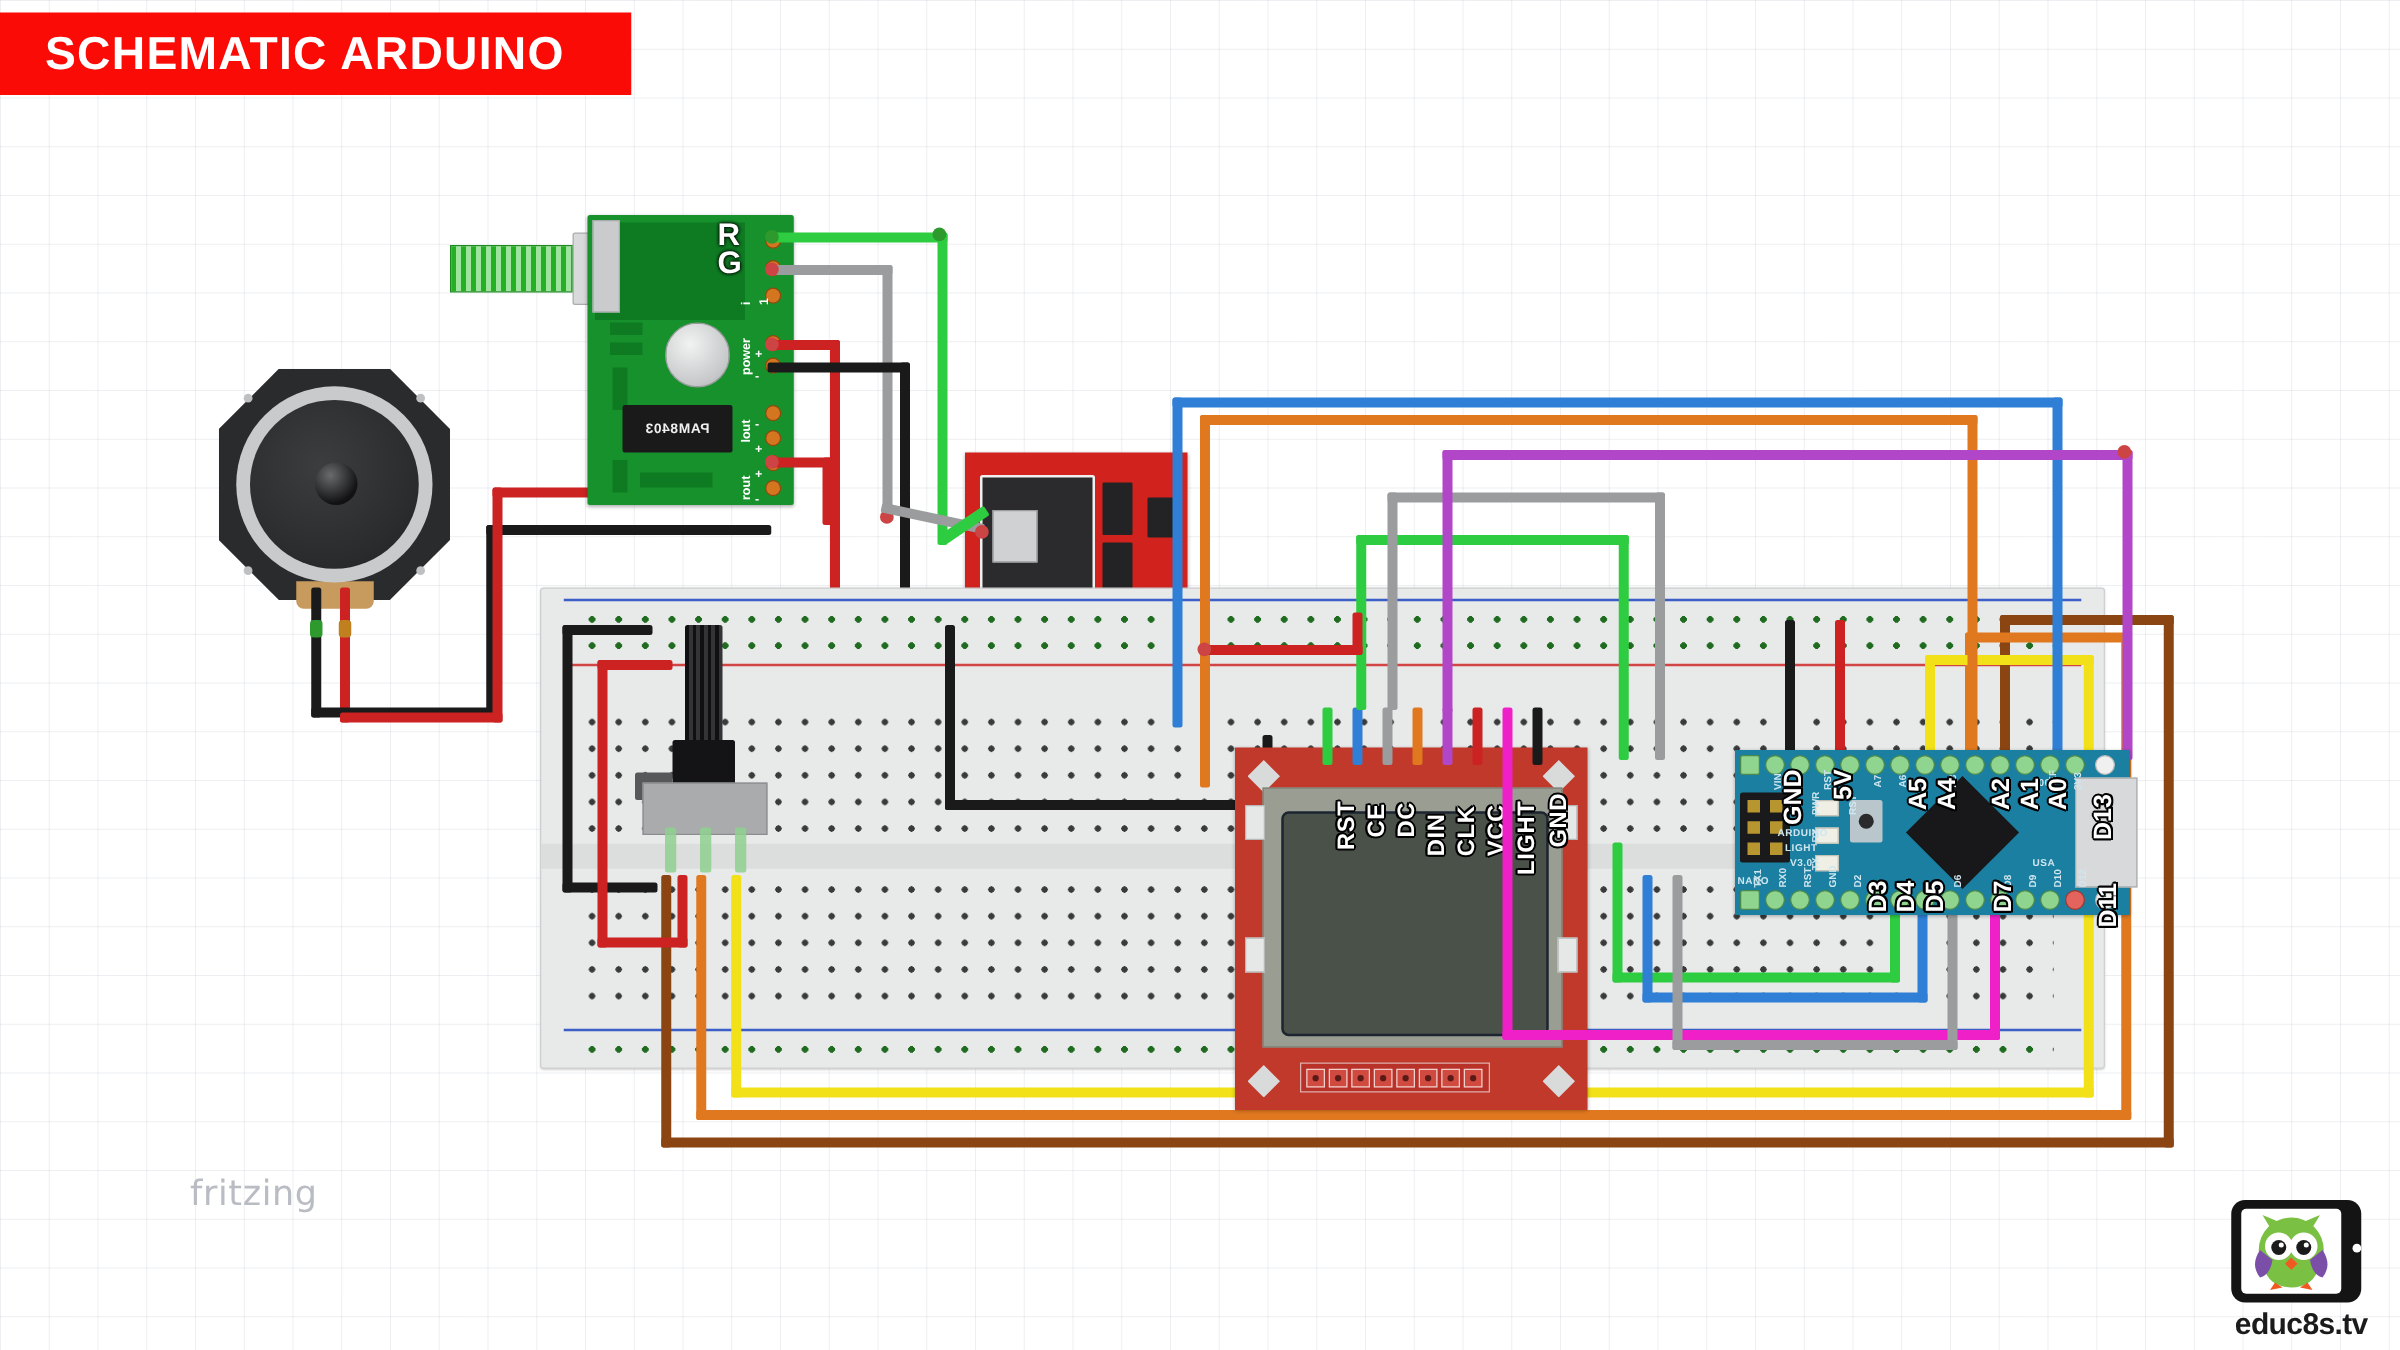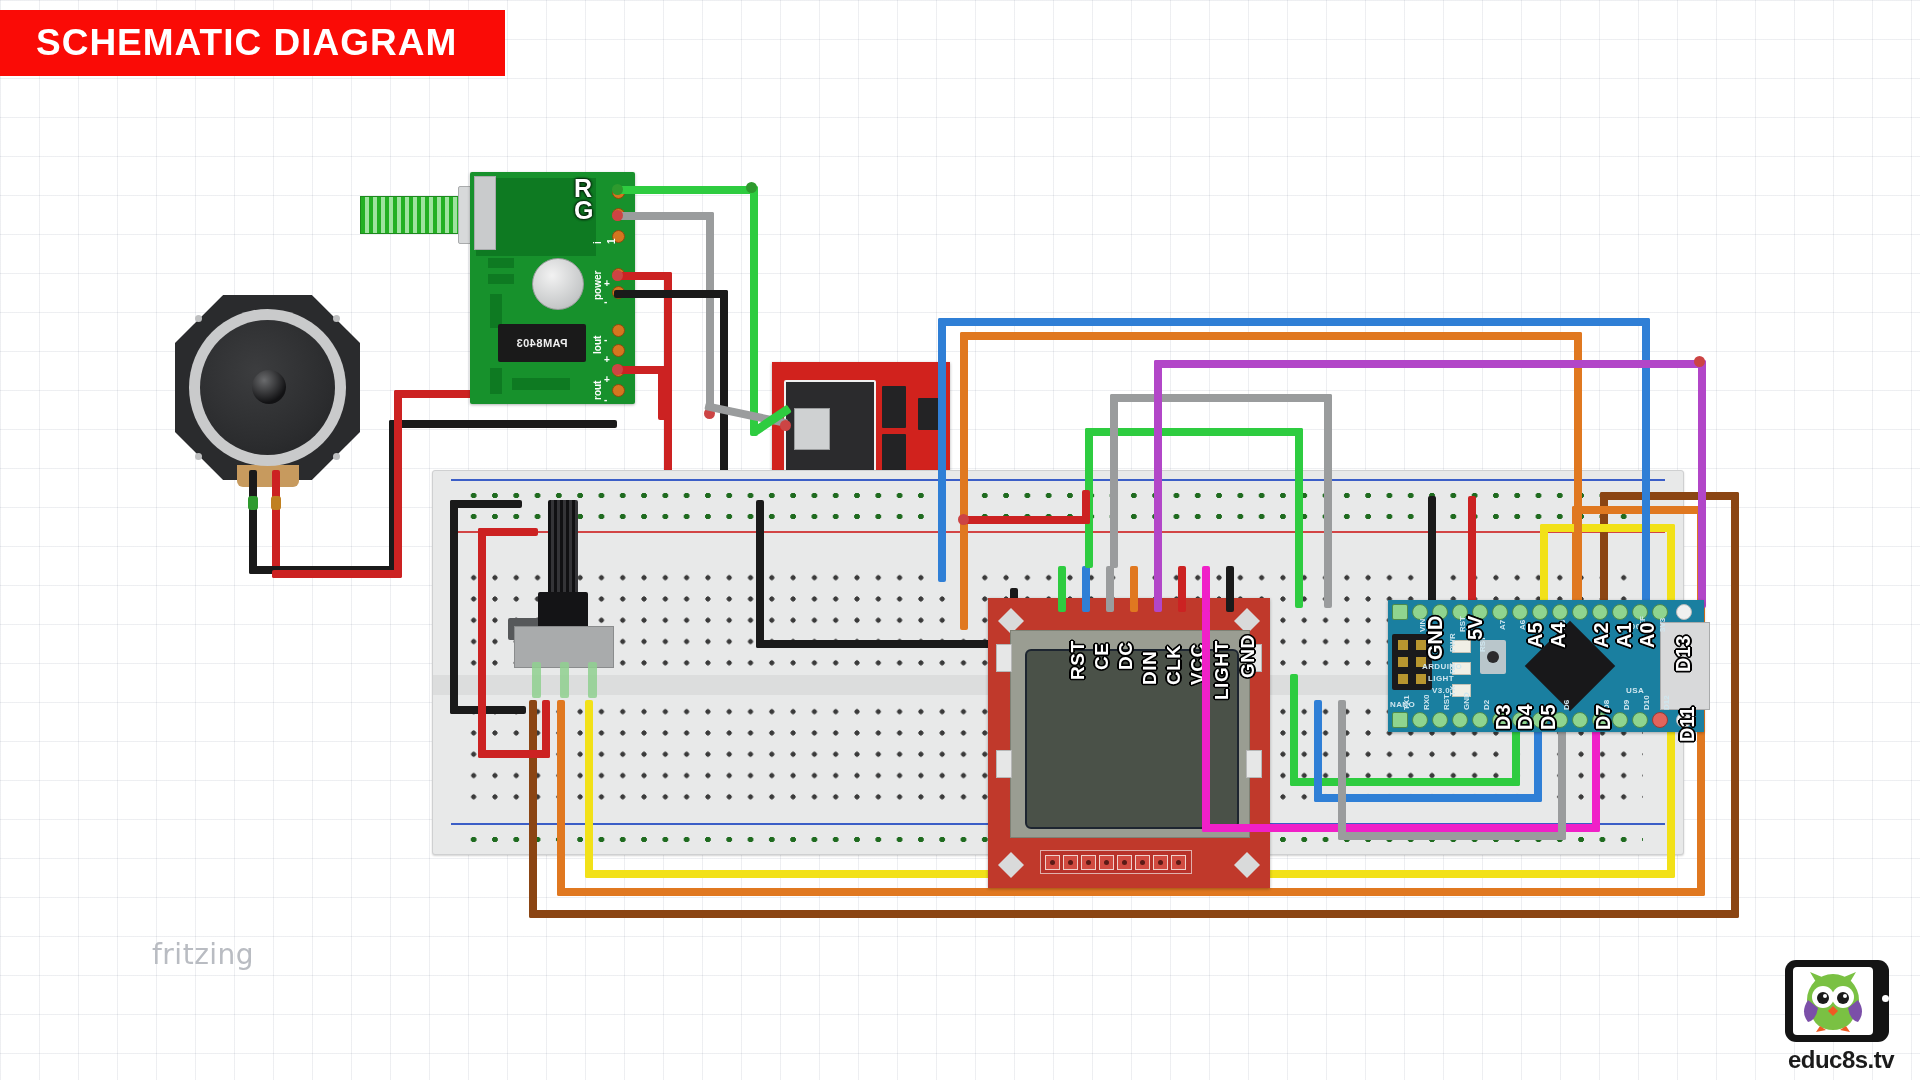--- a/index.html
+++ b/index.html
@@ -216,21 +216,21 @@
   .encleg{position:absolute;width:9px;height:36px;background:#8fd08f;border-radius:2px;opacity:.85;}
 </style>
 </head>
 <body>
 
 <div id="stage">
 
   <div class="grid"></div>
 
   <div class="banner">
-    <span>SCHEMATIC DIAGRAM</span>
+    <span>SCHEMATIC ARDUINO</span>
   </div>
 
   <div class="spk">
     <div class="frame"></div>
     <div class="backcan"></div>
     <div class="ring"></div>
     <div class="cone"></div>
     <div class="dust"></div>
     <div class="screw" style="left:20px;top:20px"></div>
     <div class="screw" style="right:20px;top:20px"></div>

